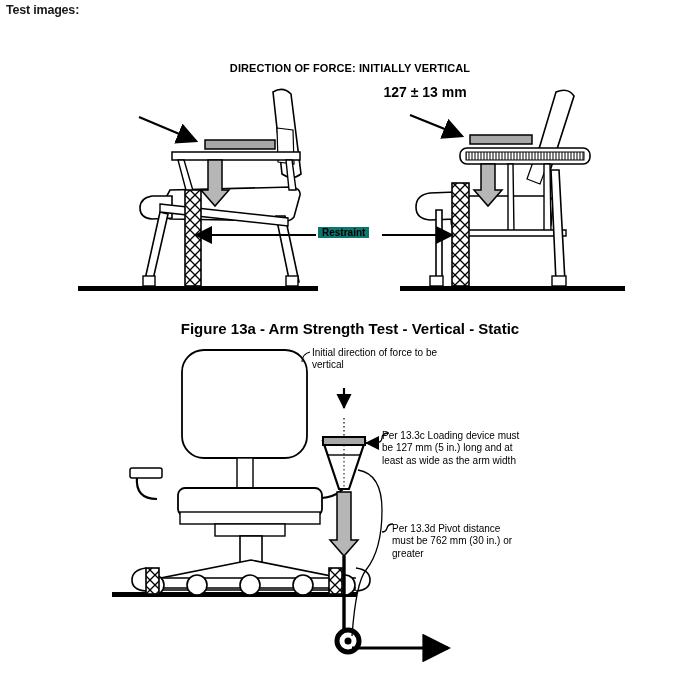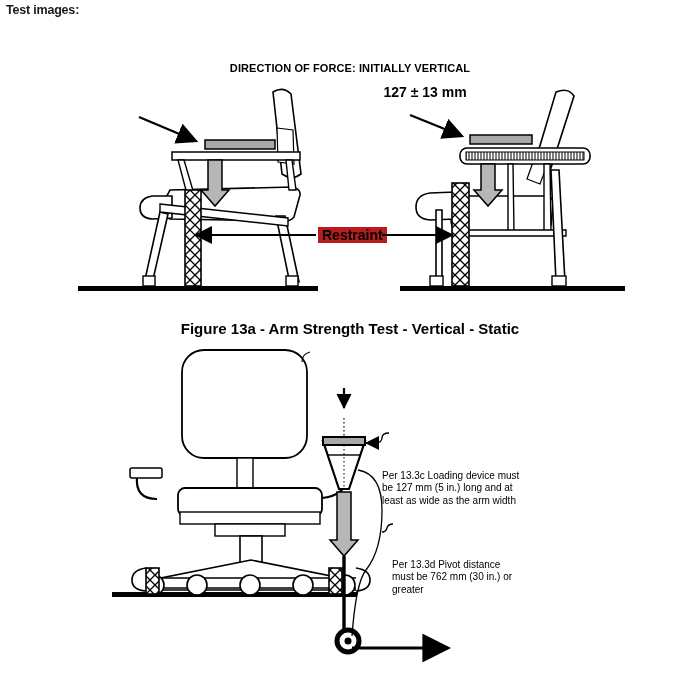--- a/index.html
+++ b/index.html
@@ -56,34 +56,34 @@
     width: 170px;
     text-align: center;
     font-size: 14px;
     font-weight: bold;
     line-height: 13px;
   }
   .restraint-label {
     position: absolute;
     left: 318px;
     top: 227px;
-    font-size: 14px;
-    font-weight: bold;
-    background: #b91c1c;
+    font-size: 10px;
+    font-weight: bold;
+    background: #0f766e;
     padding: 0 4px;
   }
   .note {
     position: absolute;
     font-size: 10px;
     line-height: 12.4px;
     color: #000000;
   }
   .note-initial { left: 312px; top: 347px; width: 150px; }
-  .note-loading { left: 382px; top: 430px; width: 150px; margin-top: 40px; }
-  .note-pivot   { left: 392px; top: 523px; width: 130px; margin-top: 36px; }
+  .note-loading { left: 382px; top: 430px; width: 150px; }
+  .note-pivot   { left: 392px; top: 523px; width: 130px; }
   svg { display: block; }
   .svg-layer {
     position: absolute;
     left: 0;
     top: 0;
     width: 700px;
     height: 700px;
   }
 </style>
 </head>
@@ -96,20 +96,21 @@
   <div class="fig-title">DIRECTION OF FORCE: INITIALLY VERTICAL</div>
 
   <div class="dim-note">
     <div>127 ± 13 mm</div>
   </div>
 
   <div class="restraint-label">Restraint</div>
 
   <div class="fig-caption">Figure 13a - Arm Strength Test - Vertical - Static</div>
 
+  <div class="note note-initial">Initial direction of force to be vertical</div>
   <div class="note note-loading">Per 13.3c Loading device must be 127 mm (5 in.) long and at least as wide as the arm width</div>
   <div class="note note-pivot">Per 13.3d Pivot distance must be 762 mm (30 in.) or greater</div>
 
   <svg class="svg-layer" viewBox="0 0 700 700" xmlns="http://www.w3.org/2000/svg">
     <defs>
       <pattern id="xhatch" width="10" height="10" patternUnits="userSpaceOnUse">
         <rect width="10" height="10" fill="#ffffff"></rect>
         <path d="M0,0 L10,10 M10,0 L0,10" stroke="#000" stroke-width="1.3"></path>
       </pattern>
       <pattern id="vhatch" width="3" height="6" patternUnits="userSpaceOnUse">

